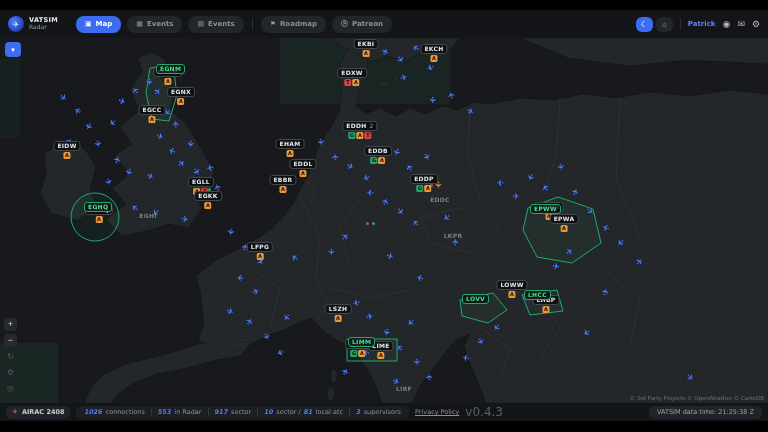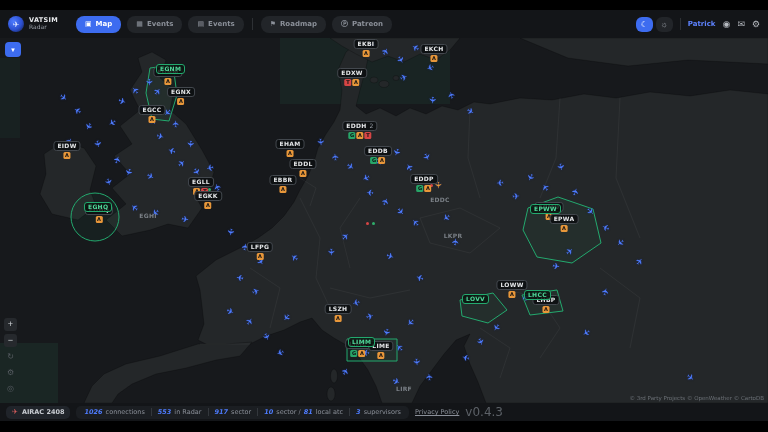--- a/index.html
+++ b/index.html
@@ -539,16 +539,17 @@
             <span class="stat-lbl">local atc</span>
           </span>
           <span class="stat-sep"></span>
           <span class="stat-group">
             <span class="stat-num">3</span>
             <span class="stat-lbl">supervisors</span>
           </span>
         </div>
       <span id="privacy">Privacy Policy</span>
       <span id="version">v0.4.3</span>
+      <div id="data-time-pill">VATSIM data time: 21:25:38 Z</div>
     </div>
 
   </div>
 </div>
 
 </body></html>

